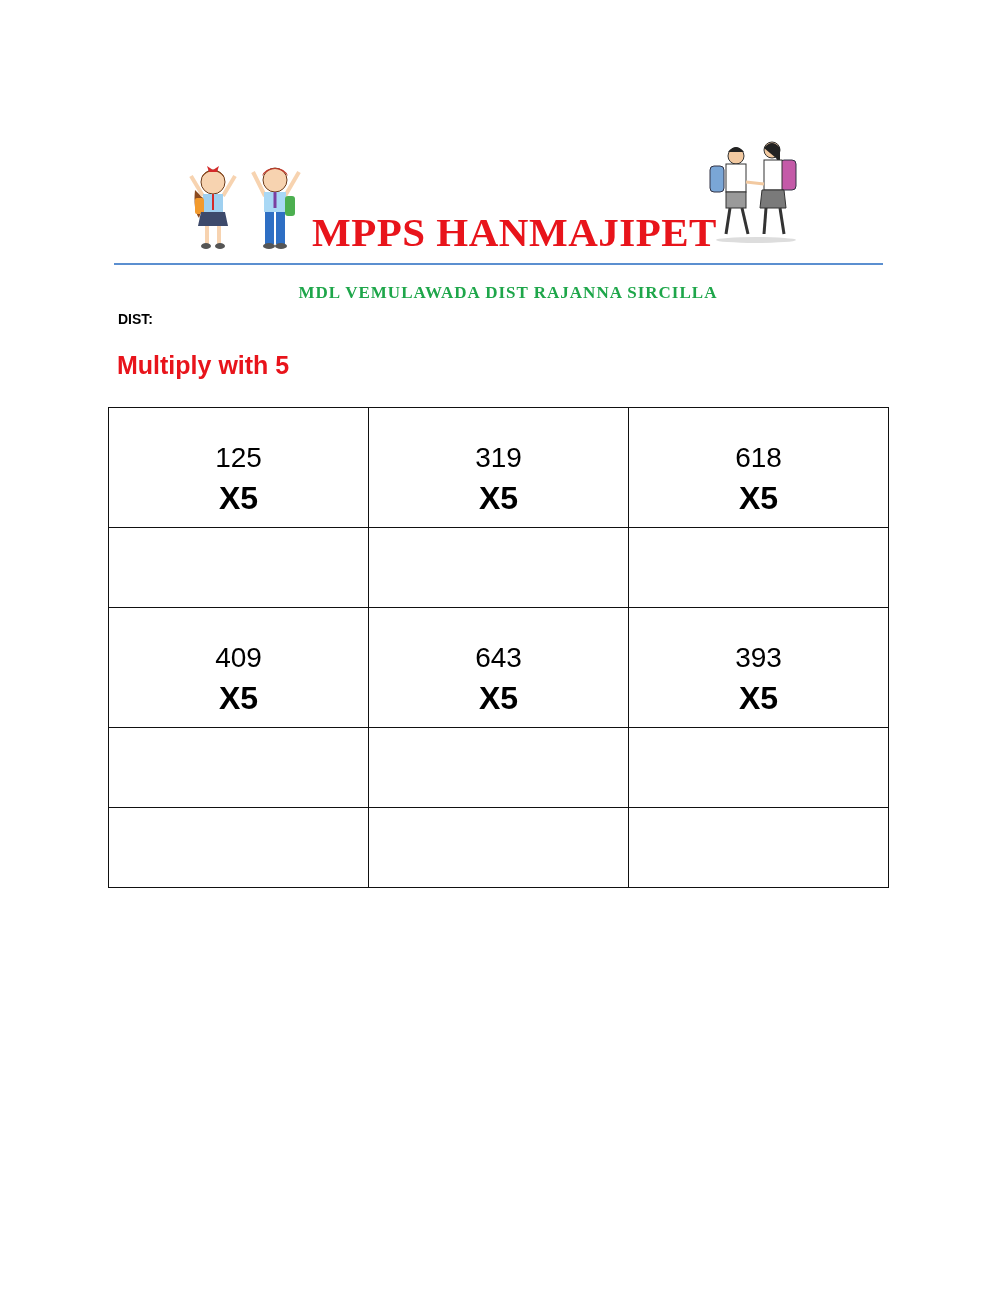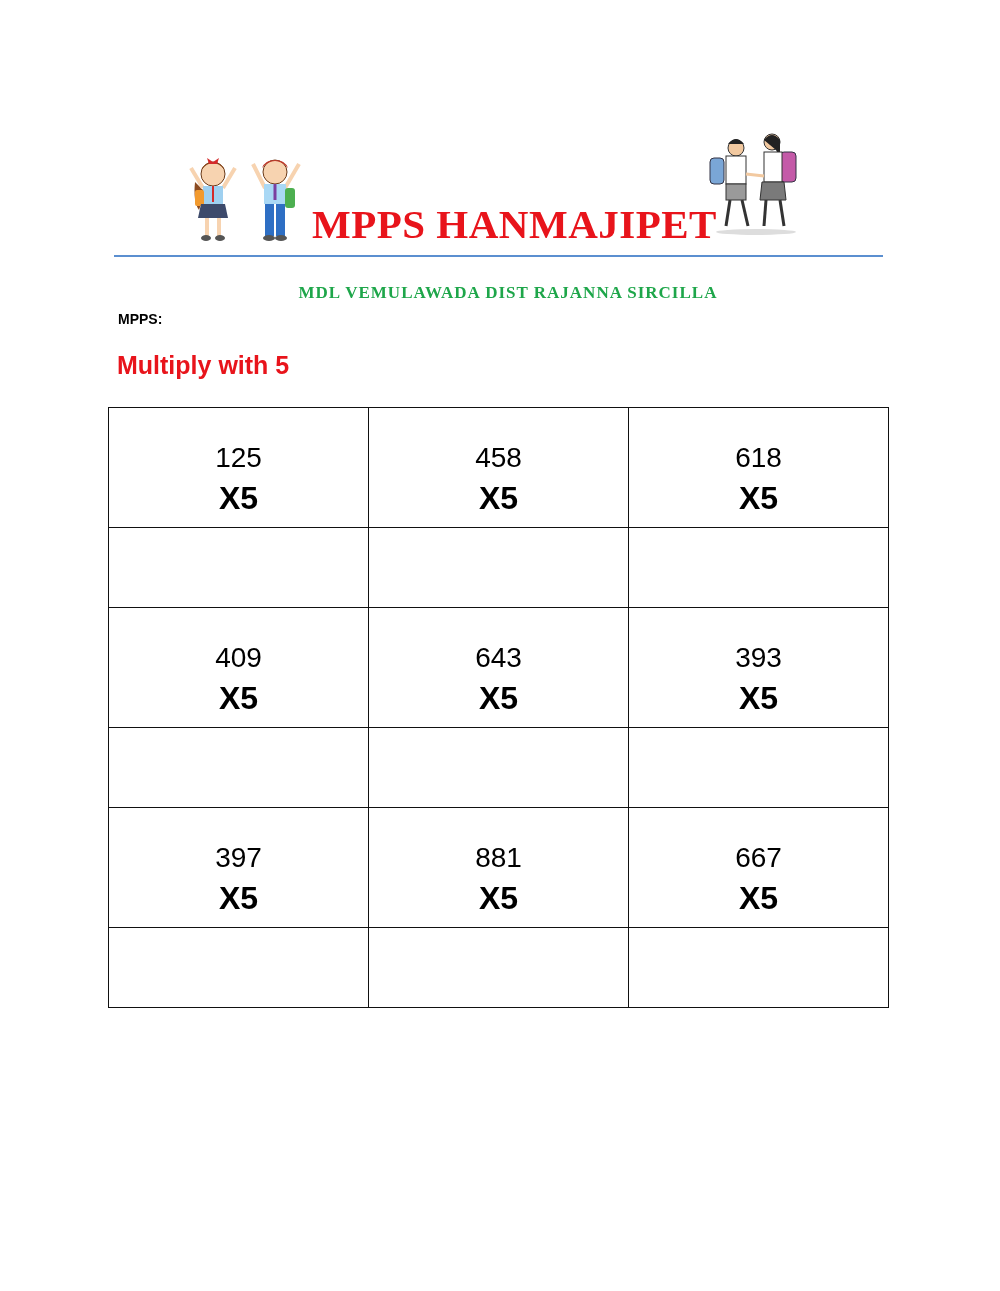--- a/index.html
+++ b/index.html
@@ -1,18 +1,18 @@
 <!DOCTYPE html>
 <html><head>
   <meta charset="utf-8">
   <style>
     html, body { margin: 0; padding: 0; background: #ffffff; }
     body { width: 1000px; height: 1291px; position: relative; overflow: hidden;
            font-family: "Liberation Sans", sans-serif; }
-    .header { position: absolute; left: 0; top: 0; width: 1000px; height: 260px; }
+    .header { position: absolute; left: 0; top: 8px; width: 1000px; height: 260px; }
     .kids-left { position: absolute; left: 185px; top: 152px; width: 130px; height: 92px; }
     .kids-right { position: absolute; left: 702px; top: 128px; width: 108px; height: 112px; }
     .school-title { position: absolute; left: 312px; top: 200px; font-family: "Liberation Serif", serif;
                     font-weight: bold; font-size: 41px; color: #e8141b; letter-spacing: 0.5px; white-space: nowrap; }
     .divider { position: absolute; left: 114px; top: 255px; width: 769px; height: 2px; background: #5b8fd0; }
     .subtitle { position: absolute; left: 0; width: 1000px; top: 283px; text-align: center;
                 font-family: "Liberation Serif", serif; font-weight: bold; font-size: 17px;
                 color: #1ea64a; letter-spacing: 1px; padding-left: 0; margin-left: 11px; }
     .subtitle span { position: relative; left: -3px; }
     .name-label { position: absolute; left: 118px; top: 311px; font-weight: bold; font-size: 14px; color: #000; }
@@ -78,33 +78,33 @@
     <line x1="78" y1="72" x2="82" y2="98" stroke="#333" stroke-width="3"></line>
     <line x1="44" y1="46" x2="62" y2="48" stroke="#f2c9a0" stroke-width="3"></line>
     <ellipse cx="54" cy="104" rx="40" ry="3" fill="#ddd"></ellipse>
   </svg>
 
   <div class="divider"></div>
 </div>
 
 <div class="subtitle"><span>MDL VEMULAWADA DIST RAJANNA SIRCILLA</span></div>
 
-<div class="name-label">MPPS:</div>
+<div class="name-label">DIST:</div>
 
 <div class="instruction">Multiply with 5</div>
 
 <table class="grid">
   <tbody>
       <tr class="problem">
     <td>
           <span class="num">125</span>
           <span class="op">X5</span>
         </td>
     <td>
-          <span class="num">458</span>
+          <span class="num">319</span>
           <span class="op">X5</span>
         </td>
     <td>
           <span class="num">618</span>
           <span class="op">X5</span>
         </td>
   </tr>
   <tr class="answer">
     <td></td>
     <td></td>
@@ -122,33 +122,19 @@
     <td>
           <span class="num">393</span>
           <span class="op">X5</span>
         </td>
   </tr>
   <tr class="answer">
     <td></td>
     <td></td>
     <td></td>
   </tr>
-  <tr class="problem">
-    <td>
-          <span class="num">397</span>
-          <span class="op">X5</span>
-        </td>
-    <td>
-          <span class="num">881</span>
-          <span class="op">X5</span>
-        </td>
-    <td>
-          <span class="num">667</span>
-          <span class="op">X5</span>
-        </td>
-  </tr>
   <tr class="answer">
     <td></td>
     <td></td>
     <td></td>
   </tr>
 </tbody>
   </table>
 
 </body></html>

